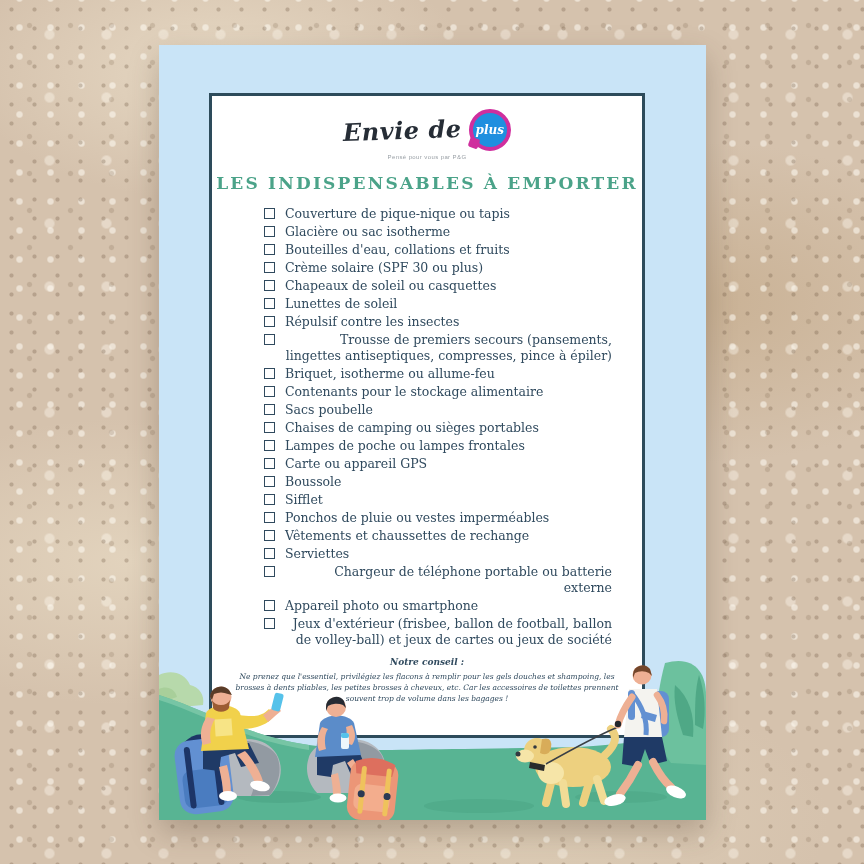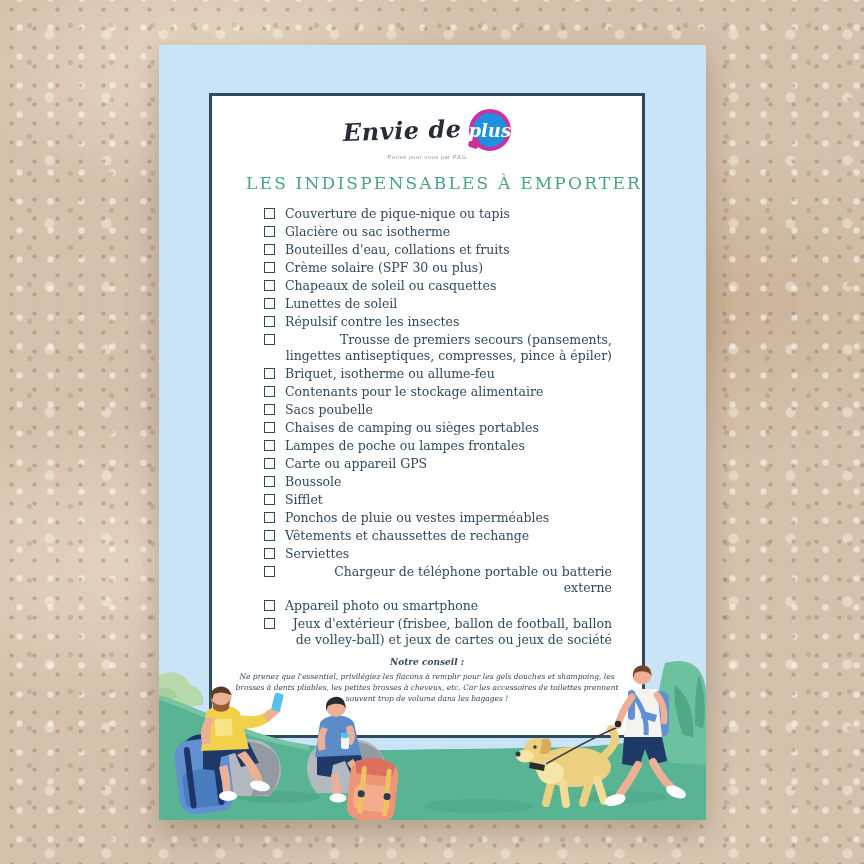--- a/index.html
+++ b/index.html
@@ -28,26 +28,26 @@
   
   .logo{margin-top:13px;display:flex;flex-direction:column;align-items:center;}
   .logo-row{display:flex;align-items:center;justify-content:center;gap:7px;}
   .brand-script{font-style:italic;font-weight:bold;font-size:24px;color:#262d36;
     transform:rotate(-2deg);letter-spacing:.5px;}
   .logo-bubble{position:relative;width:42px;height:42px;border-radius:50%;
     background:var(--logo-blue,#1f8fdf);border:4px solid var(--logo-pink,#cf2f9e);
     box-sizing:border-box;display:flex;align-items:center;justify-content:center;}
   .logo-bubble::after{content:"";position:absolute;left:-4px;bottom:-1px;width:10px;height:10px;
     background:var(--logo-pink,#cf2f9e);border-radius:2px;transform:rotate(20deg);}
-  .bubble-text{color:#fff;font-style:italic;font-weight:bold;font-size:18px;position:relative;z-index:1;}
+  .bubble-text{color:#fff;font-style:italic;font-weight:bold;font-size:12px;position:relative;z-index:1;}
   .tagline{font-size:6px;color:#999fa;color:#9aa0a6;letter-spacing:.4px;margin-top:3px;
     font-family:"Liberation Sans",sans-serif;}
   
-  .title{margin-top:13px;color:var(--accent-green,#4ba389);font-weight:normal;
-    font-size:17px;letter-spacing:2.2px;line-height:1.28;text-align:right;}
+  .title{margin-top:13px;color:var(--accent-green,#4ba389);font-weight:bold;
+    font-size:17px;letter-spacing:2.2px;line-height:1.28;}
   
   .checklist{list-style:none;text-align:right;margin:11px 0 0 52px;padding:0;width:348px;}
   .check-item{display:flex;align-items:flex-start;margin-bottom:2px;
     font-size:12.5px;color:var(--text-navy,#304a5e);line-height:16px;}
   .checkbox{flex:0 0 auto;width:9px;height:9px;border:1.5px solid var(--text-navy,#304a5e);
     margin:2.5px 10px 0 0;background:#fff;}
   
   .advice{margin-top:9px;font-style:italic;}
   .advice-heading{font-size:9px;font-weight:bold;color:var(--text-navy,#304a5e);}
   .advice-body{font-size:7.5px;color:var(--text-navy,#304a5e);width:396px;

